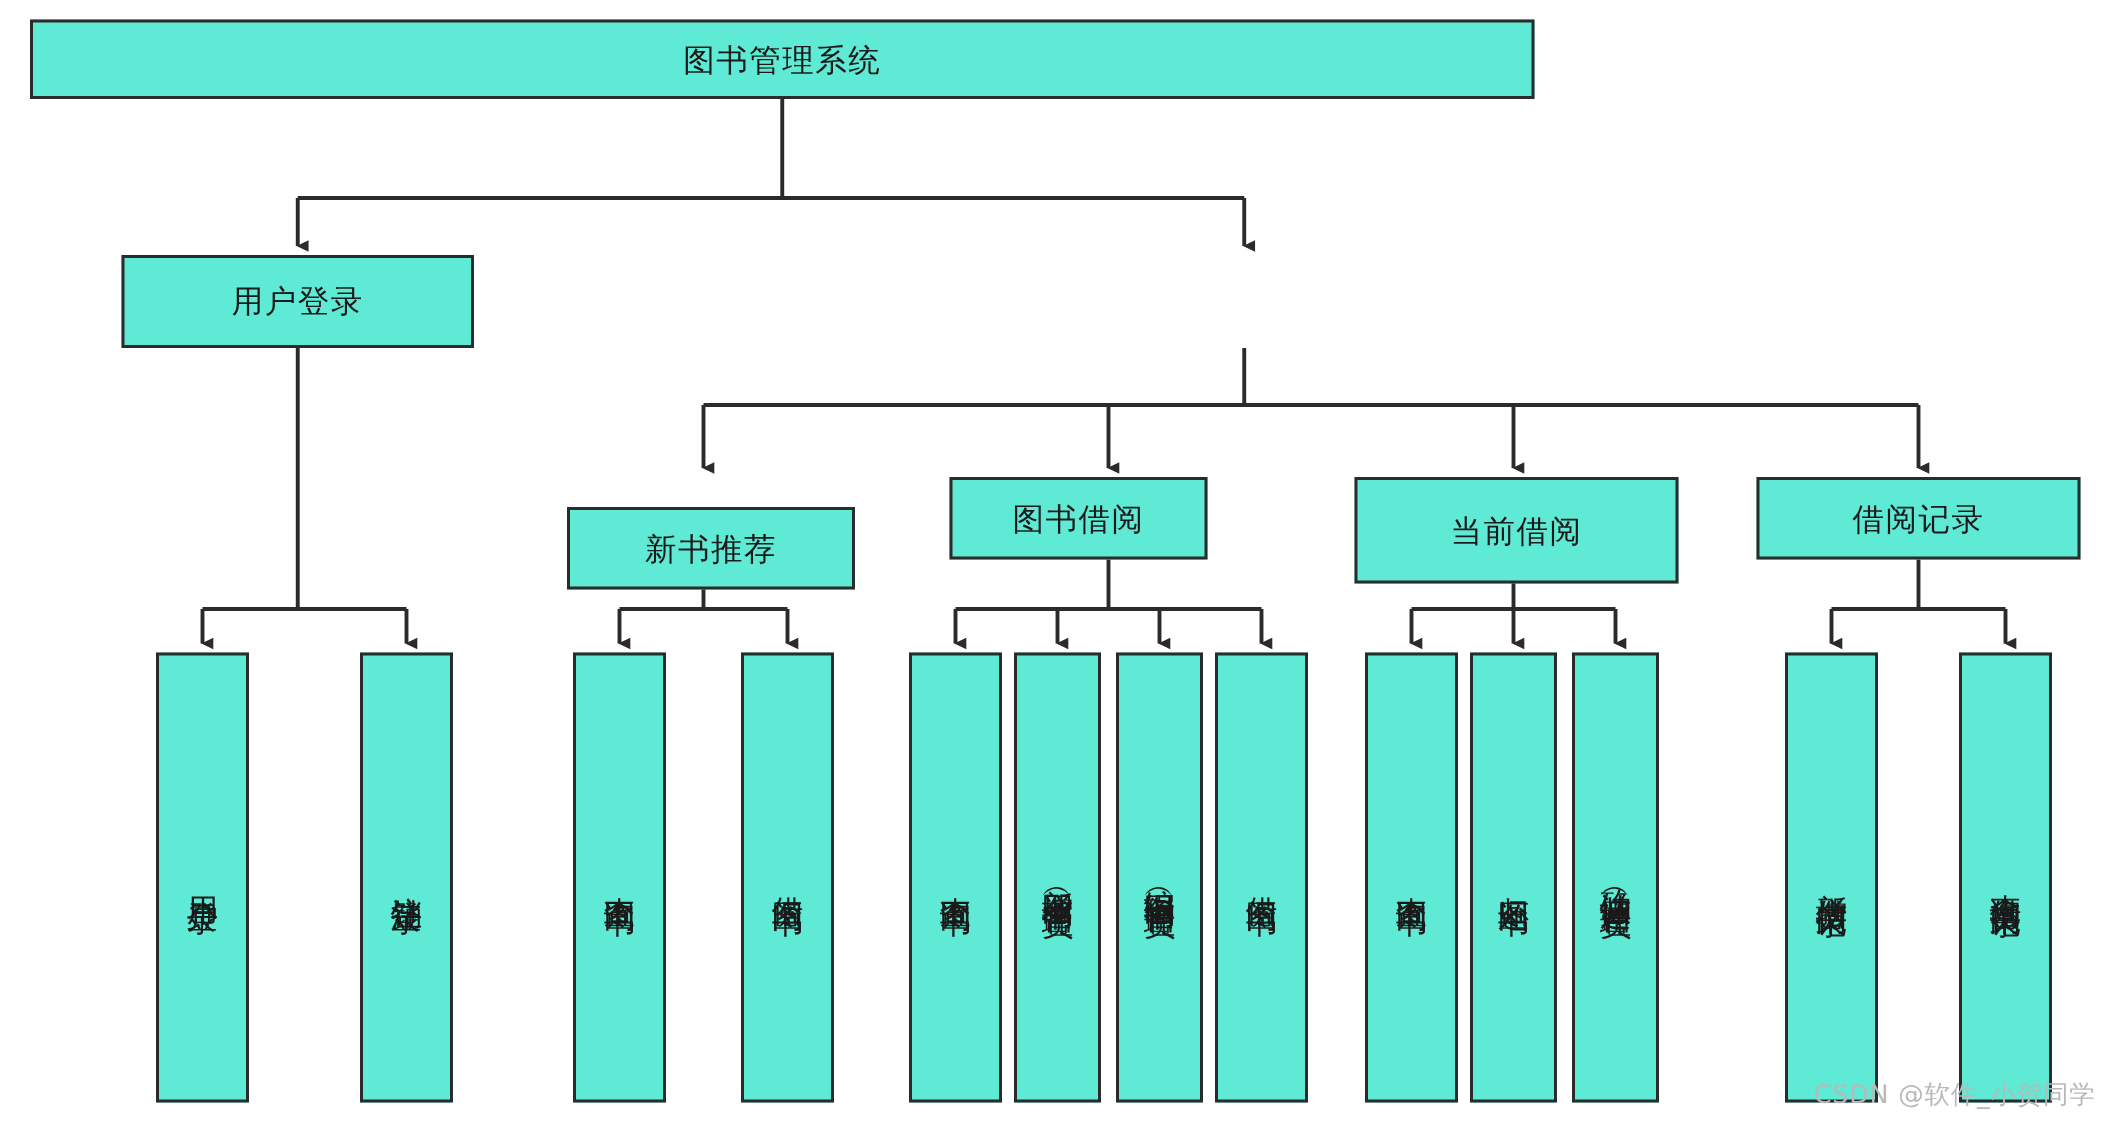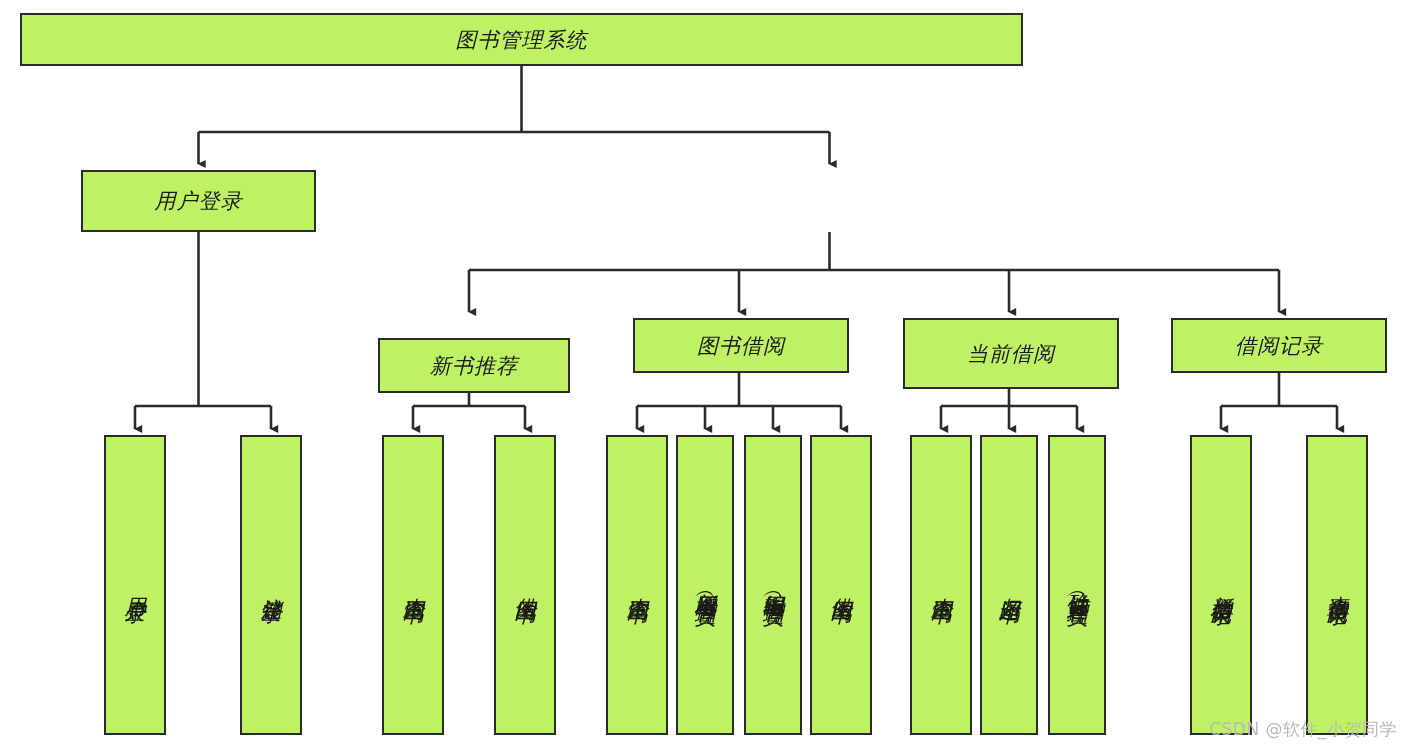--- a/index.html
+++ b/index.html
@@ -9,27 +9,26 @@
     font-family:"DejaVu Sans","Liberation Sans",sans-serif;
     overflow:hidden;
     position:relative;
   }
   #stage{position:absolute;left:0;top:0;width:1405px;height:747px;}
   #wires{position:absolute;left:0;top:0;width:1405px;height:747px;}
 
   .node{
     position:absolute;
     box-sizing:border-box;
-    background:#bef264;
+    background:#5eead4;
     border:2.5px solid #2b2b2b;
     display:flex;
     align-items:center;
     justify-content:center;
     color:#1a1a1a;
-    font-style:italic;
   }
   .node.h{
     font-size:21px;
     letter-spacing:1px;
   }
   .node.v{
     writing-mode:vertical-rl;
     text-orientation:upright;
     font-size:21px;
     line-height:1.15;
@@ -115,21 +114,21 @@
     <span>图书管理系统</span>
   </div>
 
   <div class="node h" style="left:81px;top:170px;width:235px;height:62px;">
     <span>用户登录</span>
   </div>
 
   <div class="node h" style="left:378px;top:318px;width:192px;height:55px;margin-top:20px;">
     <span>新书推荐</span>
   </div>
-  <div class="node h" style="left:633px;top:318px;width:216px;height:55px;">
+  <div class="node h" style="left:633px;top:318px;width:172px;height:55px;">
     <span>图书借阅</span>
   </div>
   <div class="node h" style="left:903px;top:318px;width:216px;height:71px;">
     <span>当前借阅</span>
   </div>
   <div class="node h" style="left:1171px;top:318px;width:216px;height:55px;text-align:right;">
     <span>借阅记录</span>
   </div>
 
   <div class="node v" style="left:104px;top:435px;width:62px;height:300px;">

